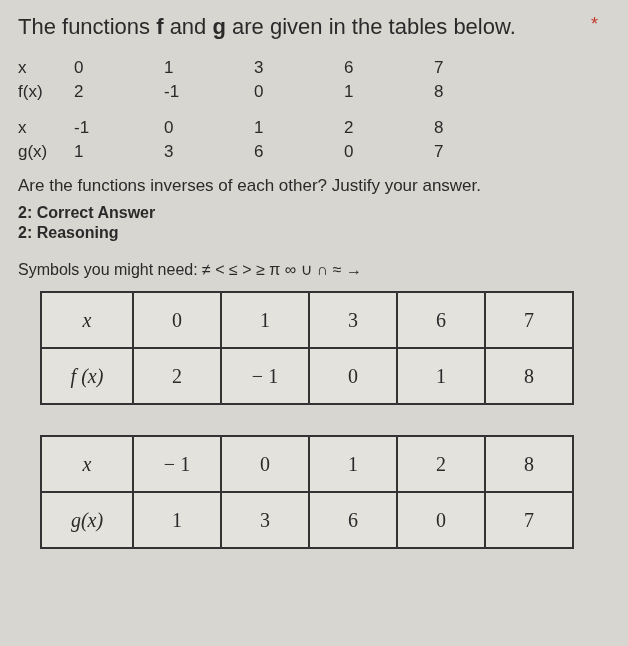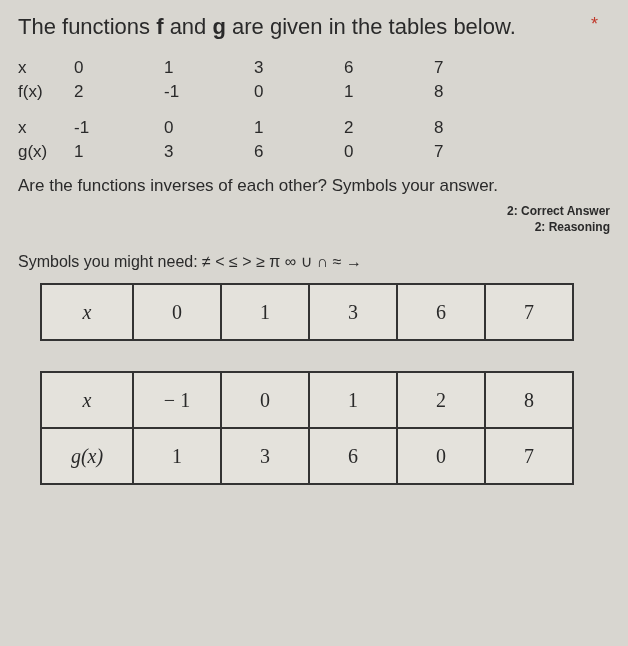--- a/index.html
+++ b/index.html
@@ -44,24 +44,23 @@
     .plain-table .hcell {
       width: 56px;
       padding: 2px 0;
     }
     .question {
       font-size: 17px;
       margin-top: 4px;
       margin-bottom: 8px;
     }
     .rubric {
-      font-size: 12px;
+      font-size: 16px;
       font-weight: bold;
       margin-bottom: 2px;
-      text-align: right;
     }
     .symbols {
       font-size: 16px;
       margin-top: 18px;
       margin-bottom: 12px;
     }
     .bordered-table {
       border-collapse: collapse;
       margin: 0 0 30px 22px;
       background: #e4e2dc;
@@ -126,35 +125,43 @@
   <div class="row">
     <div class="hcell">g(x)</div>
     <div class="cell">1</div>
     <div class="cell">3</div>
     <div class="cell">6</div>
     <div class="cell">0</div>
     <div class="cell">7</div>
   </div>
 </div>
 
-<p class="question">Are the functions inverses of each other? Symbols your answer.</p>
+<p class="question">Are the functions inverses of each other? Justify your answer.</p>
 <p class="rubric">2: Correct Answer</p>
 <p class="rubric">2: Reasoning</p>
 
 <p class="symbols">Symbols you might need: ≠ &lt; ≤ &gt; ≥ π ∞ ∪ ∩ ≈ →</p>
 
 <table class="bordered-table">
   <tbody>
       <tr>
     <td class="head"><span class="fn">x</span></td>
     <td>0</td>
     <td>1</td>
     <td>3</td>
     <td>6</td>
     <td>7</td>
+  </tr>
+  <tr>
+    <td class="head"><span class="fn">f (x)</span></td>
+    <td>2</td>
+    <td>− 1</td>
+    <td>0</td>
+    <td>1</td>
+    <td>8</td>
   </tr>
 </tbody>
   </table>
 
 <table class="bordered-table">
   <tbody>
       <tr>
     <td class="head"><span class="fn">x</span></td>
     <td>− 1</td>
     <td>0</td>

